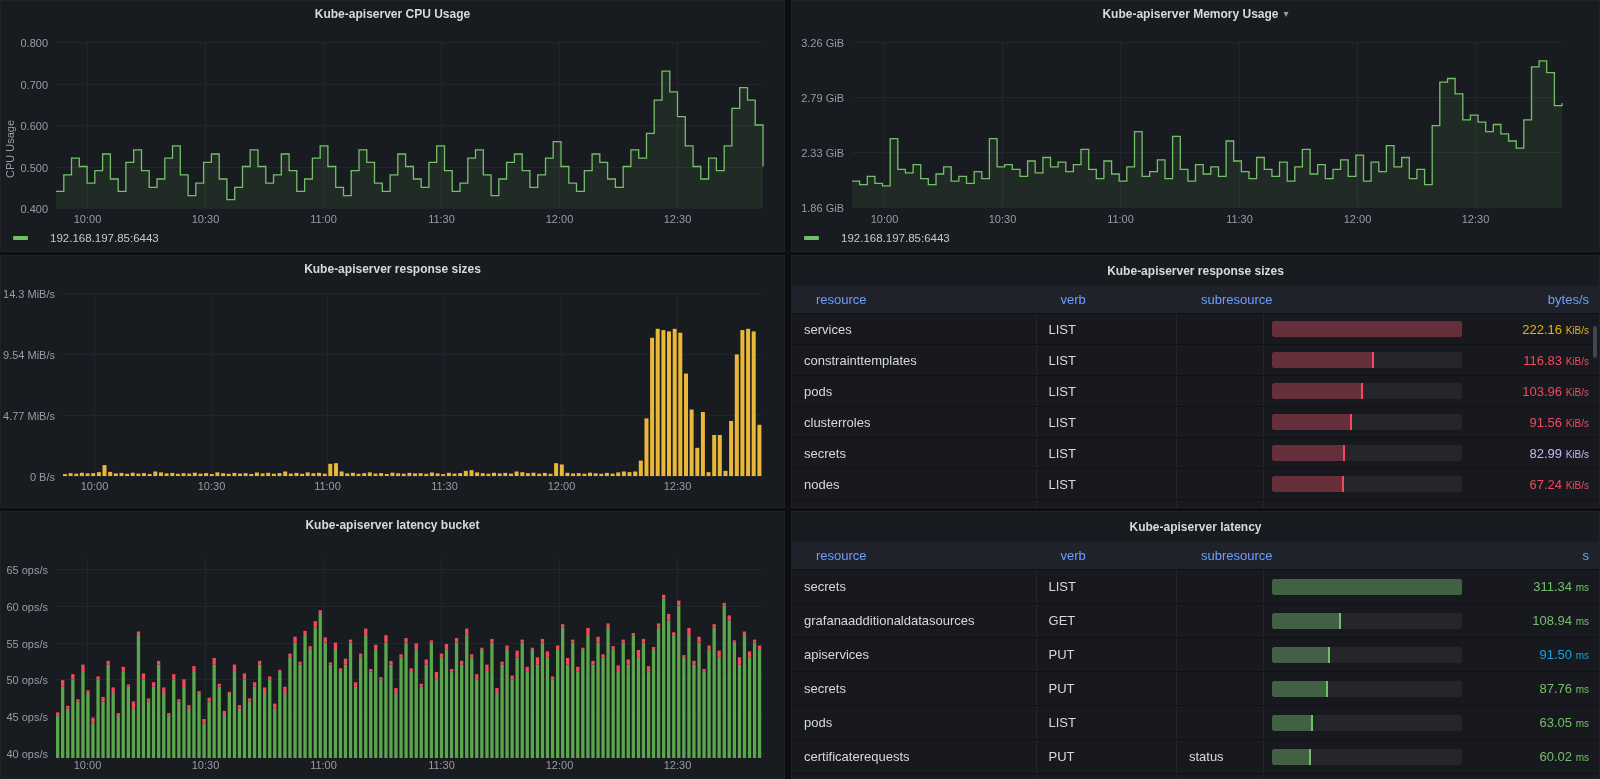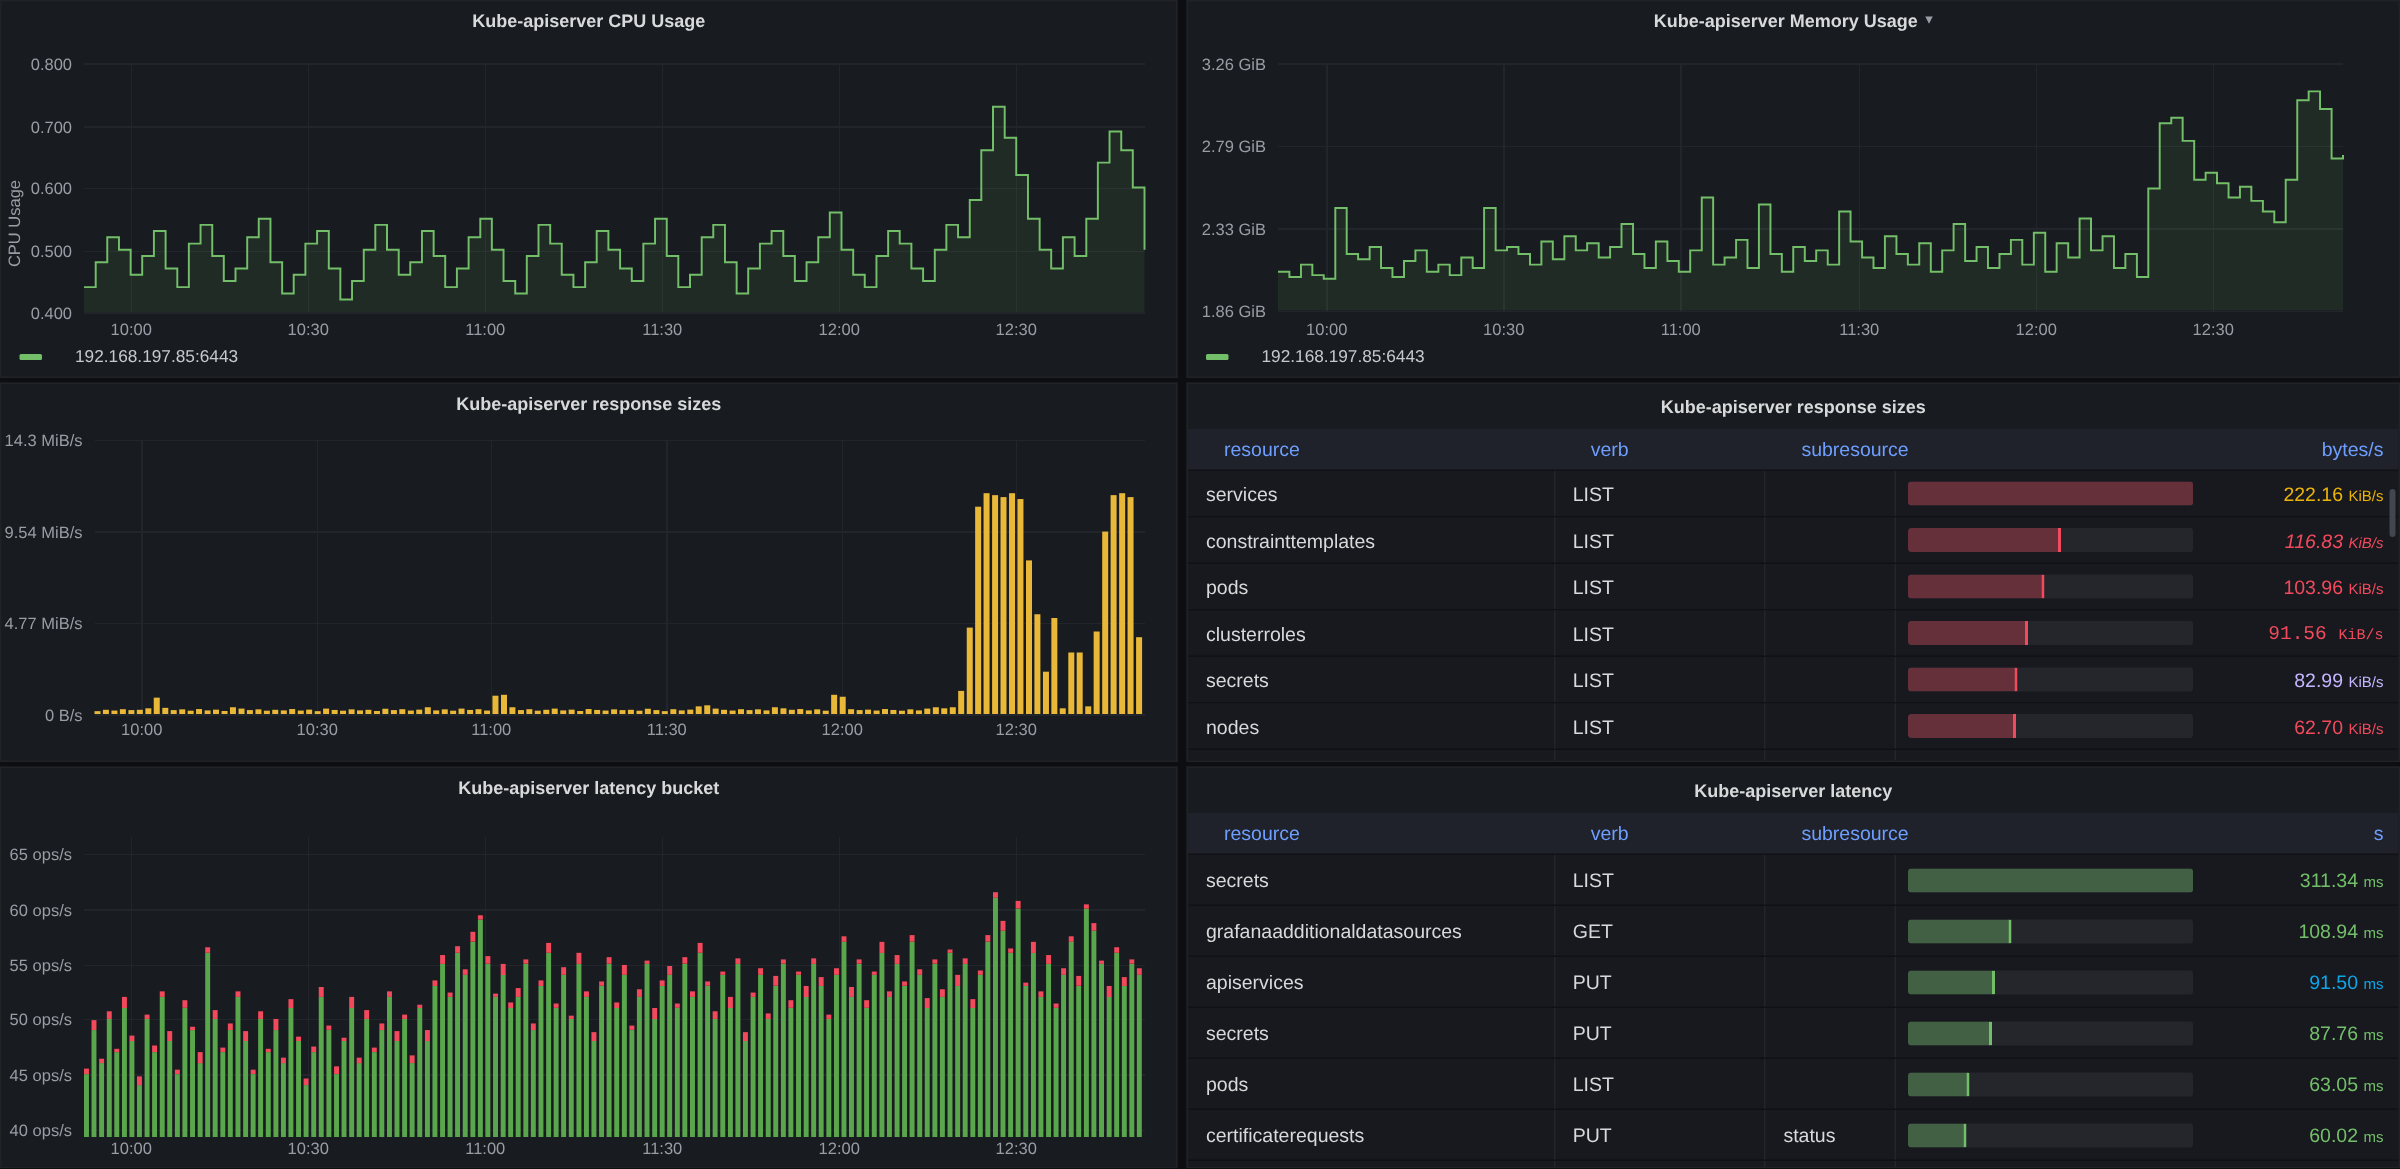--- a/index.html
+++ b/index.html
@@ -287,21 +287,21 @@
           </div>
         </div>
         <div class="trow" style="height: 30px;">
           <div class="tc c-res">constrainttemplates</div>
           <div class="tc c-verb">LIST</div>
           <div class="tc c-sub"></div>
           <div class="tc c-gauge gcell">
             <div class="track">
               <div class="fill" style="width: 52.6%; background: rgba(242, 73, 92, 0.32); border-right: 2px solid rgb(242, 73, 92);"></div>
             </div>
-            <div class="gval" style="color: rgb(242, 73, 92); font-style: italic;"><span class="num">116.83</span> <span class="unit">KiB/s</span></div>
+            <div class="gval" style="color: rgb(242, 73, 92);"><span class="num">116.83</span> <span class="unit">KiB/s</span></div>
           </div>
         </div>
         <div class="trow" style="height: 30px;">
           <div class="tc c-res">pods</div>
           <div class="tc c-verb">LIST</div>
           <div class="tc c-sub"></div>
           <div class="tc c-gauge gcell">
             <div class="track">
               <div class="fill" style="width: 46.8%; background: rgba(242, 73, 92, 0.32); border-right: 2px solid rgb(242, 73, 92);"></div>
             </div>
@@ -309,21 +309,21 @@
           </div>
         </div>
         <div class="trow" style="height: 30px;">
           <div class="tc c-res">clusterroles</div>
           <div class="tc c-verb">LIST</div>
           <div class="tc c-sub"></div>
           <div class="tc c-gauge gcell">
             <div class="track">
               <div class="fill" style="width: 41.2%; background: rgba(242, 73, 92, 0.32); border-right: 2px solid rgb(242, 73, 92);"></div>
             </div>
-            <div class="gval" style="color: rgb(242, 73, 92); font-family: Liberation Mono, monospace;"><span class="num">91.56</span> <span class="unit">KiB/s</span></div>
+            <div class="gval" style="color: rgb(242, 73, 92);"><span class="num">91.56</span> <span class="unit">KiB/s</span></div>
           </div>
         </div>
         <div class="trow" style="height: 30px;">
           <div class="tc c-res">secrets</div>
           <div class="tc c-verb">LIST</div>
           <div class="tc c-sub"></div>
           <div class="tc c-gauge gcell">
             <div class="track">
               <div class="fill" style="width: 37.4%; background: rgba(242, 73, 92, 0.32); border-right: 2px solid rgb(242, 73, 92);"></div>
             </div>
@@ -331,21 +331,21 @@
           </div>
         </div>
         <div class="trow" style="height: 30px;">
           <div class="tc c-res">nodes</div>
           <div class="tc c-verb">LIST</div>
           <div class="tc c-sub"></div>
           <div class="tc c-gauge gcell">
             <div class="track">
               <div class="fill" style="width: 37%; background: rgba(242, 73, 92, 0.32); border-right: 2px solid rgb(242, 73, 92);"></div>
             </div>
-            <div class="gval" style="color: rgb(242, 73, 92);"><span class="num">62.70</span> <span class="unit">KiB/s</span></div>
+            <div class="gval" style="color: rgb(242, 73, 92);"><span class="num">67.24</span> <span class="unit">KiB/s</span></div>
           </div>
         </div>
         <div class="trow" style="height: 30px;">
           <div class="tc c-res">grafanadashboarddefinitions</div>
           <div class="tc c-verb">LIST</div>
           <div class="tc c-sub"></div>
           <div class="tc c-gauge gcell">
             <div class="track">
               <div class="fill" style="width: 15.6%; background: rgba(242, 73, 92, 0.32); border-right: 2px solid rgb(242, 73, 92);"></div>
             </div>

